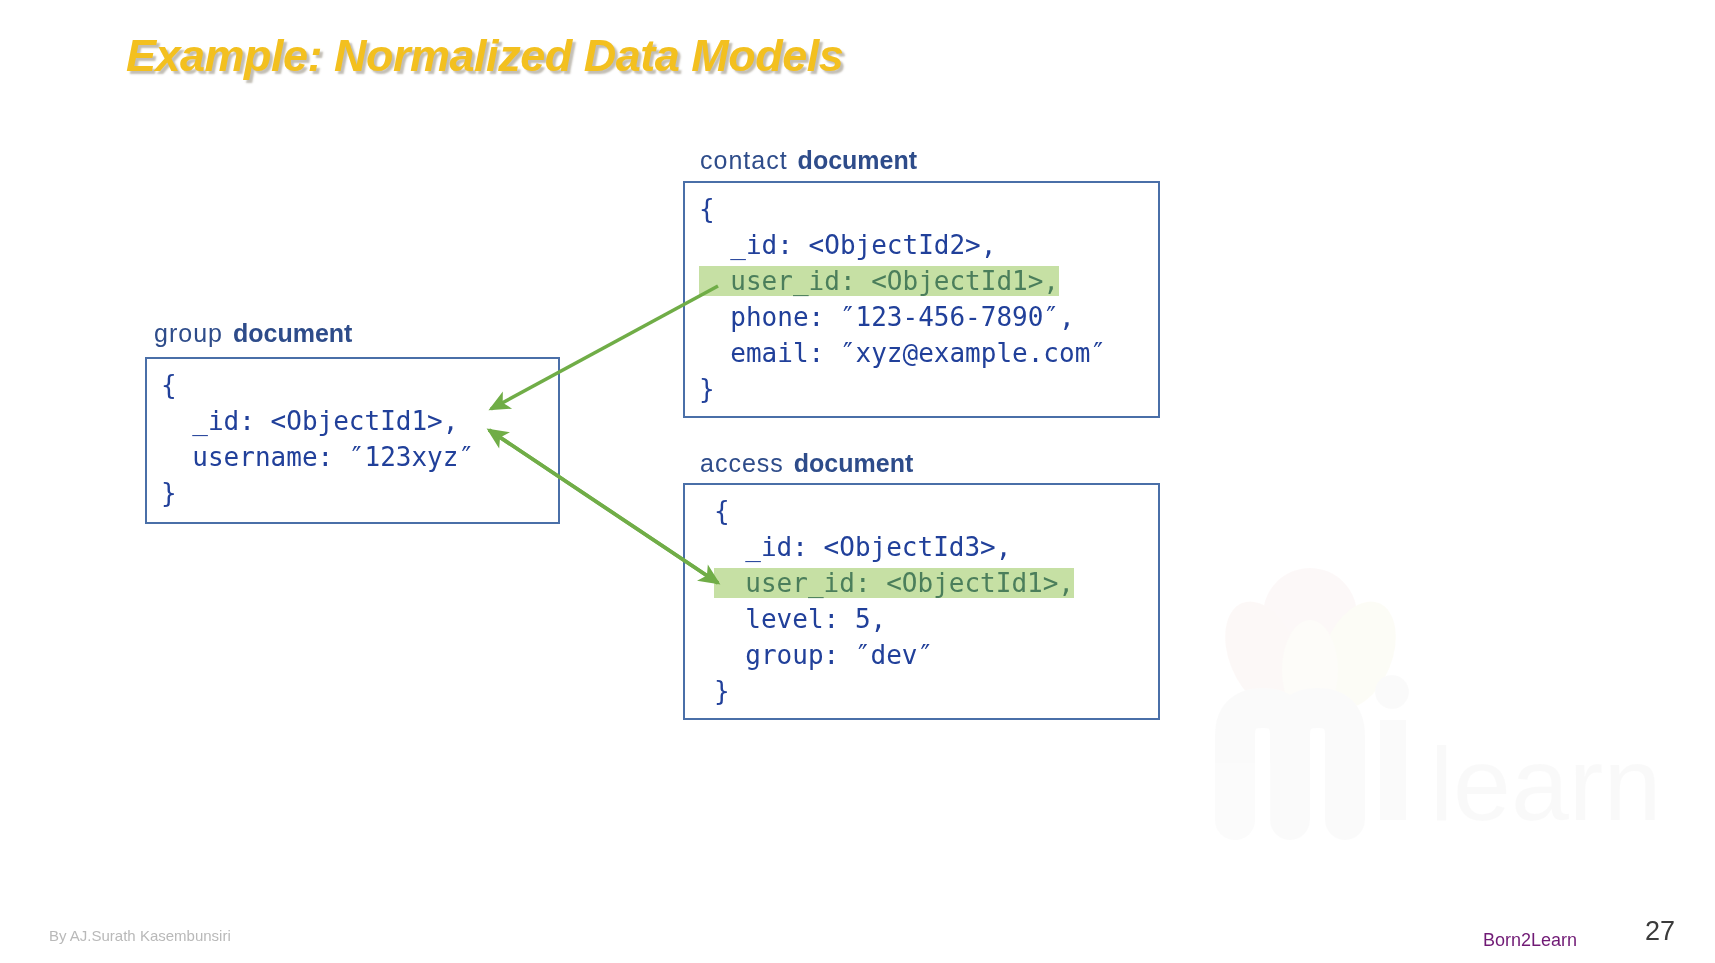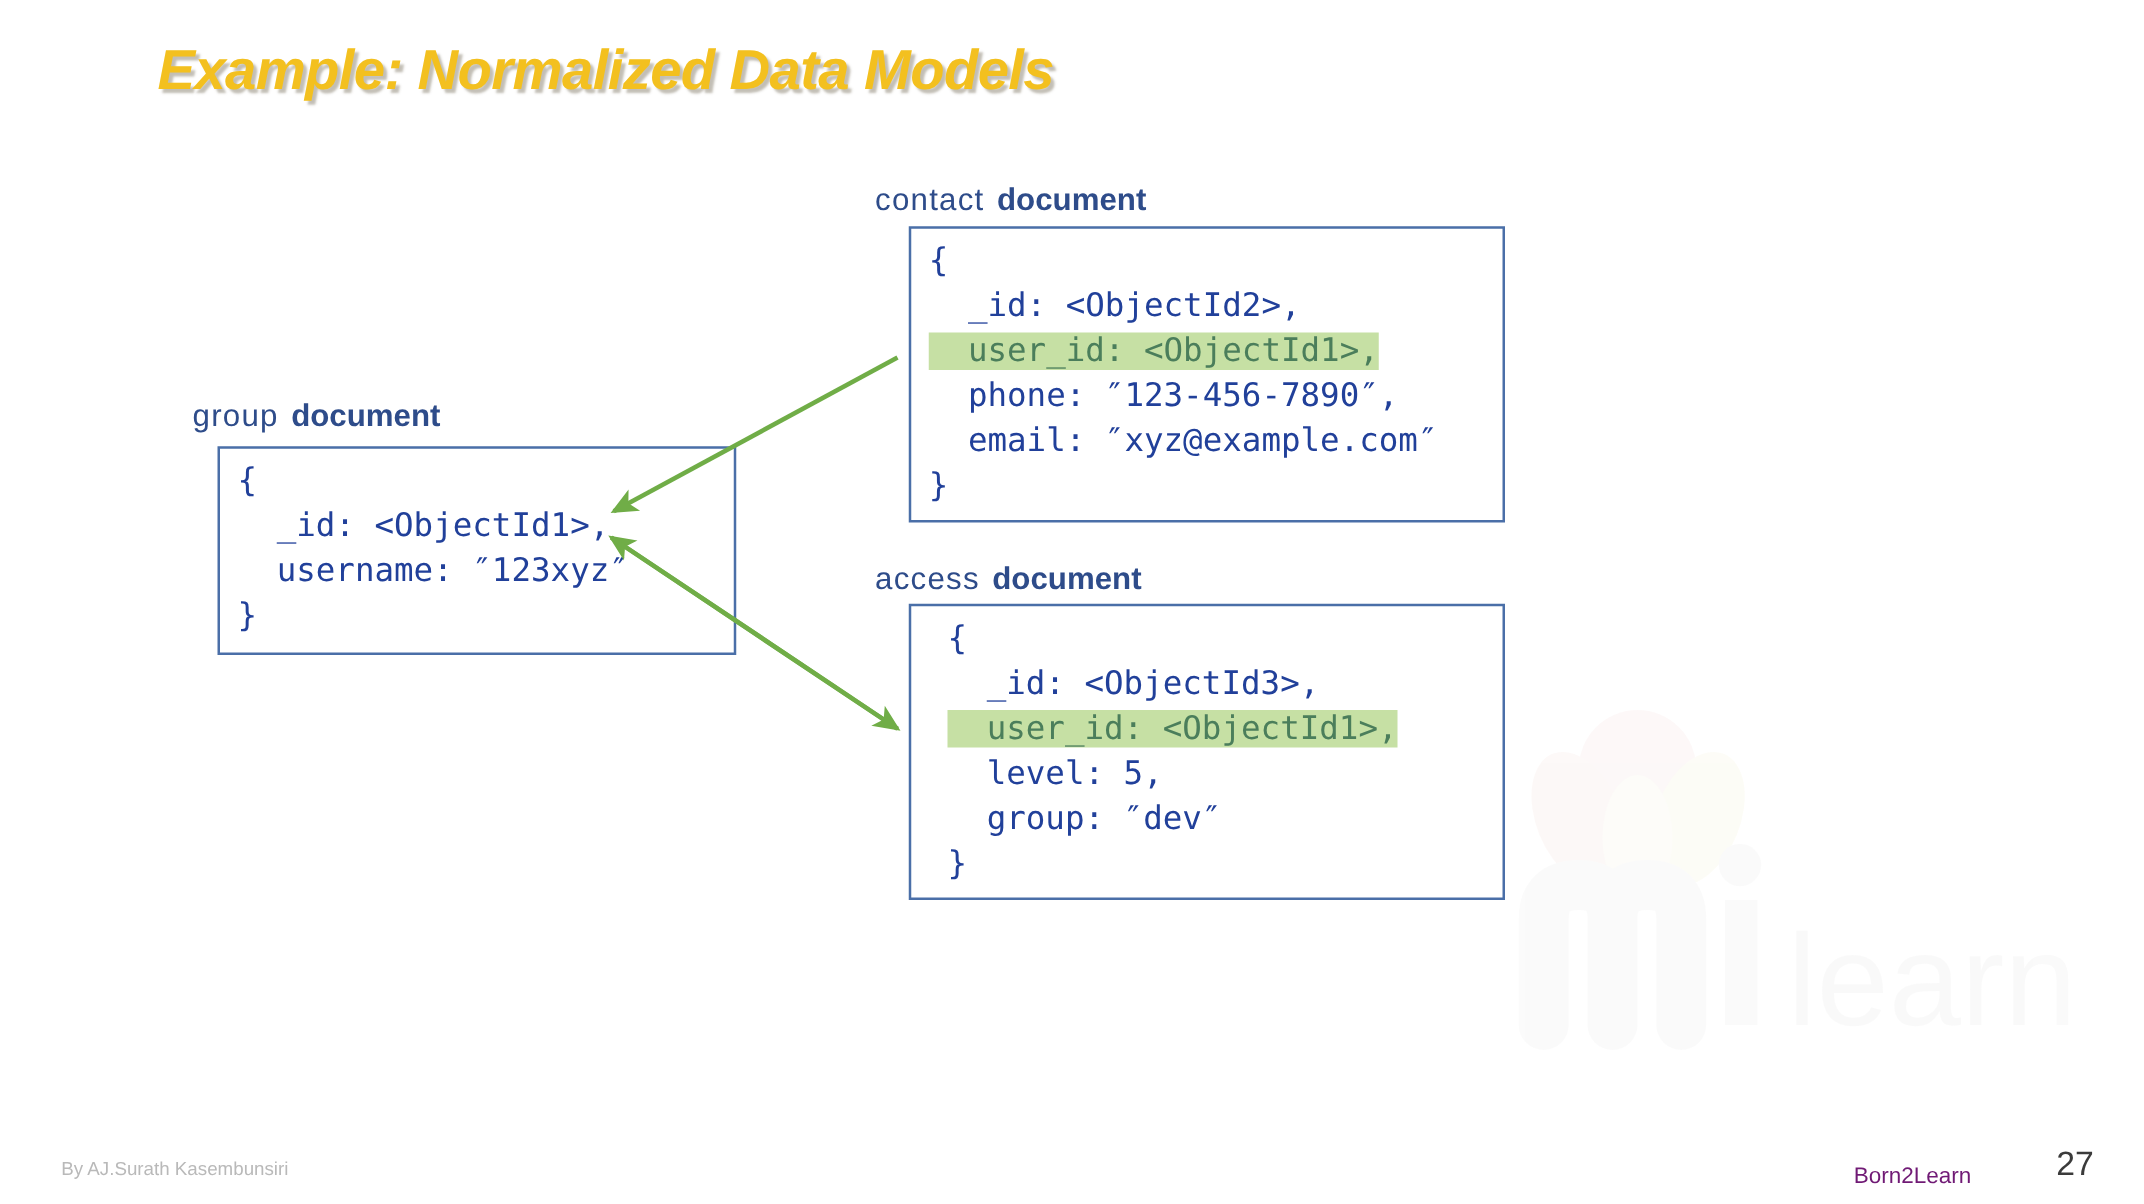--- a/index.html
+++ b/index.html
@@ -57,21 +57,20 @@
   .doc-label .lbl-name { font-weight: normal; letter-spacing: 1px; }
   .doc-label .lbl-kind { font-weight: bold; margin-left: 10px; margin-top: 48px; }
 
   
   .doc-box {
     position: absolute;
     box-sizing: border-box;
     border: 2px solid #4A6FA8;
     background: transparent;
     z-index: 2;
-    margin-left: 44px;
   }
   .code {
     font-family: "DejaVu Sans Mono", monospace;
     font-size: 26px;
     line-height: 36px;
     color: #21409A;
     white-space: pre;
     padding: 8px 0 8px 14px;
     letter-spacing: 0px;
   }
@@ -155,21 +154,21 @@
 <span>  _id: &lt;ObjectId2&gt;,</span>
 <span class="hl">  user_id: &lt;ObjectId1&gt;,</span>
 <span>  phone: ″123-456-7890″,</span>
 <span>  email: ″xyz@example.com″</span>
 <span>}</span></div>
   </div>
 
   <div class="doc-label" style="left:154px; top:319px;">
     <span class="lbl-name">group</span><span class="lbl-kind">document</span>
   </div>
-  <div class="doc-box" style="left:130px; top:357px; width:415px; height:167px;">
+  <div class="doc-box" style="left:145px; top:357px; width:415px; height:167px;">
     <div class="code"><span>{</span>
 <span>  _id: &lt;ObjectId1&gt;,</span>
 <span>  username: ″123xyz″</span>
 <span>}</span></div>
   </div>
 
   <div class="doc-label" style="left:700px; top:449px;">
     <span class="lbl-name">access</span><span class="lbl-kind">document</span>
   </div>
   <div class="doc-box" style="left:683px; top:483px; width:477px; height:237px;padding-left:15px;">

